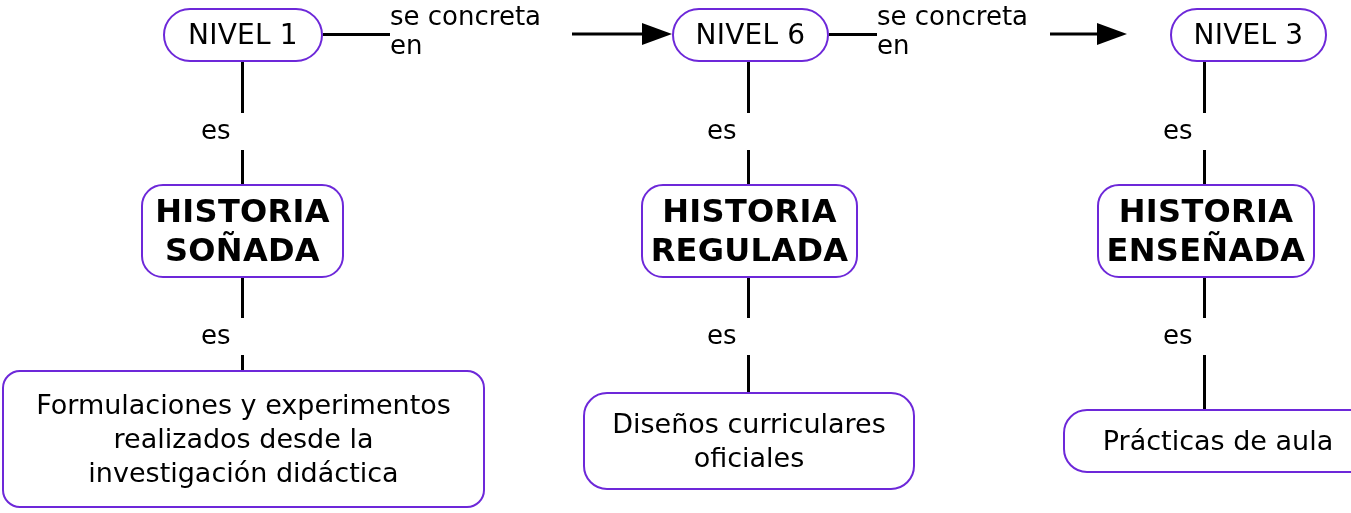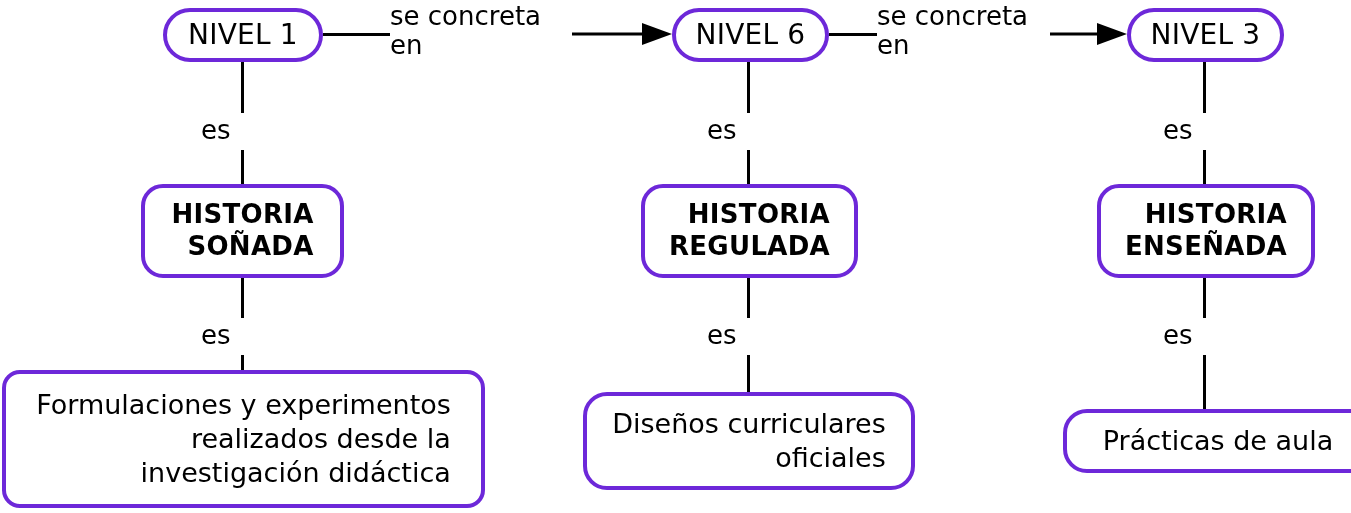--- a/index.html
+++ b/index.html
@@ -14,37 +14,37 @@
     background: #ffffff;
     overflow: hidden;
     font-family: "DejaVu Sans", sans-serif;
     color: #000000;
   }
 
   
   .node {
     position: absolute;
     box-sizing: border-box;
-    border: 4px solid #6d28d9;
+    border: 2px solid #6d28d9;
     background: #ffffff;
     display: flex;
     align-items: center;
     justify-content: center;
-    text-align: right;
+    text-align: center;
     line-height: 1.18;
   }
   .node.level {
     border-radius: 27px;
     font-size: 28px;
     font-weight: 400;
     letter-spacing: 0.2px;
   }
   .node.historia {
     border-radius: 22px;
-    font-size: 26px;
+    font-size: 32px;
     font-weight: 700;
     letter-spacing: 0.3px;
     line-height: 1.22;
   }
   .node.detail {
     border-radius: 24px;
     font-size: 27px;
     font-weight: 400;
     line-height: 1.25;
     padding: 4px 12px;
@@ -82,21 +82,21 @@
 <div id="canvas">
 
   <div class="node level" style="left:163px; top:8px; width:160px; height:54px;">
     <span class="node-text">NIVEL 1</span>
   </div>
 
   <div class="node level" style="left:672px; top:8px; width:157px; height:54px;">
     <span class="node-text">NIVEL 6</span>
   </div>
 
-  <div class="node level" style="left:1127px; top:8px; width:157px; height:54px;">
+  <div class="node level" style="left:1170px; top:8px; width:157px; height:54px;">
     <span class="node-text">NIVEL 3</span>
   </div>
 
   <div class="hline" style="left:323px; top:33px; width:67px;"></div>
 
   <div class="edge-label" style="left:390px; top:2px; width:182px;">se concreta
 en</div>
 
   <div class="arrow" style="left:572px; top:22px; width:101px;">
     <svg width="101" height="24" viewBox="0 0 101 24">

